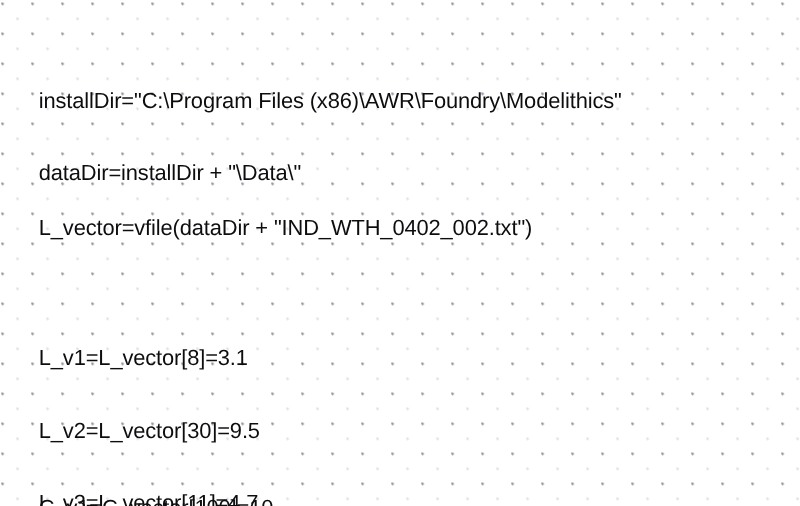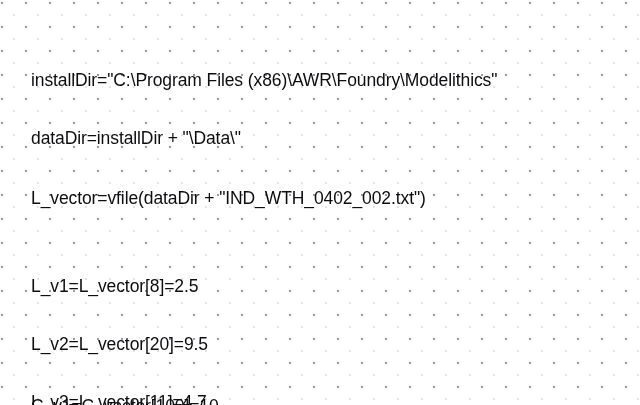--- a/index.html
+++ b/index.html
@@ -33,41 +33,41 @@
   .eq-line {
     font-family: "Liberation Sans", sans-serif;
     font-size: 17.5px;
     line-height: 22px;
     color: #0d0d10;
     white-space: pre;
     letter-spacing: -0.1px;
   }
 
   #block-paths  { top: 33px; }
-  #block-vfiles { top: 151px; }
+  #block-vfiles { top: 135px; }
   #block-lvals  { top: 239px; }
   #block-cvals  { top: 359px; }
 </style>
 </head>
 <body>
 
 <div id="canvas">
 
   <div class="eq-block" id="block-paths">
     <div class="eq-line">installDir="C:\Program Files (x86)\AWR\Foundry\Modelithics"</div>
     <div class="eq-line">dataDir=installDir + "\Data\"</div>
   </div>
 
   <div class="eq-block" id="block-vfiles">
     <div class="eq-line">L_vector=vfile(dataDir + "IND_WTH_0402_002.txt")</div>
   </div>
 
   <div class="eq-block" id="block-lvals">
-    <div class="eq-line">L_v1=L_vector[8]=2.5</div>
-    <div class="eq-line">L_v2=L_vector[20]=9.5</div>
+    <div class="eq-line">L_v1=L_vector[8]=3.1</div>
+    <div class="eq-line">L_v2=L_vector[30]=9.5</div>
     <div class="eq-line">L_v3=L_vector[11]=4.7</div>
     
   </div>
 
   <div class="eq-block" id="block-cvals">
     <div class="eq-line">C_v1=C_vector[100]=10</div>
   </div>
 
 </div>
 

